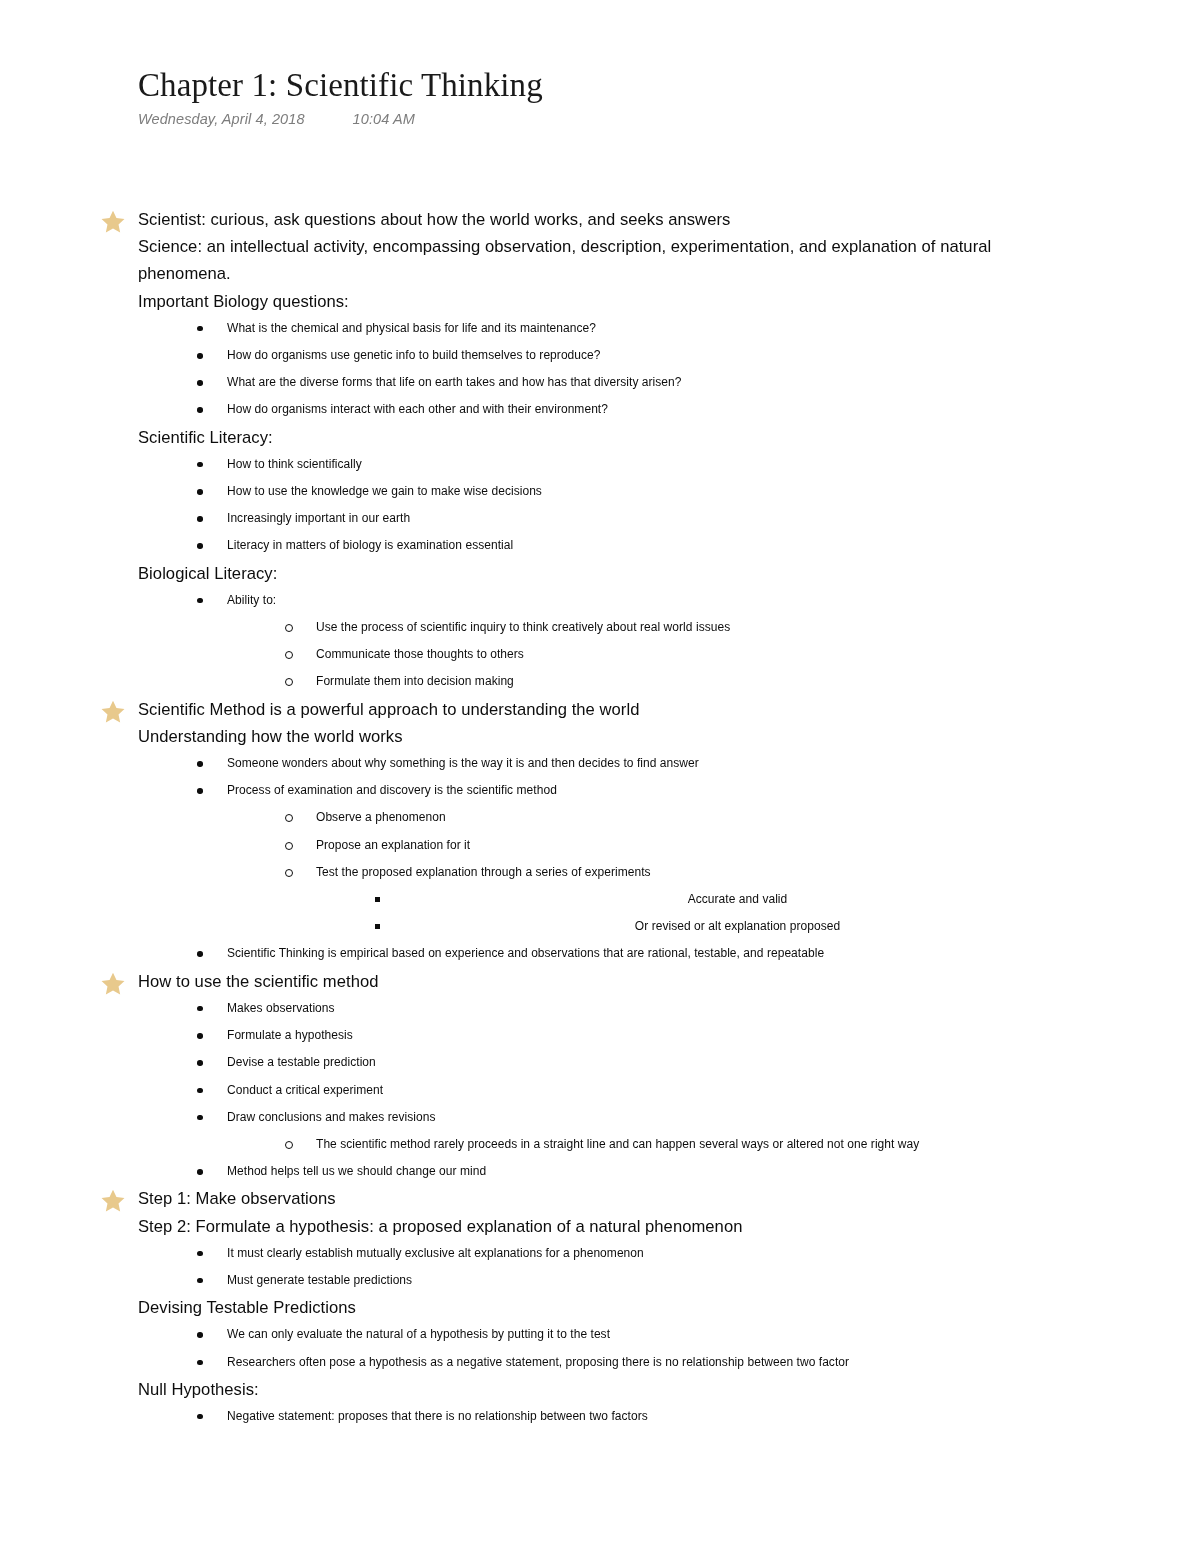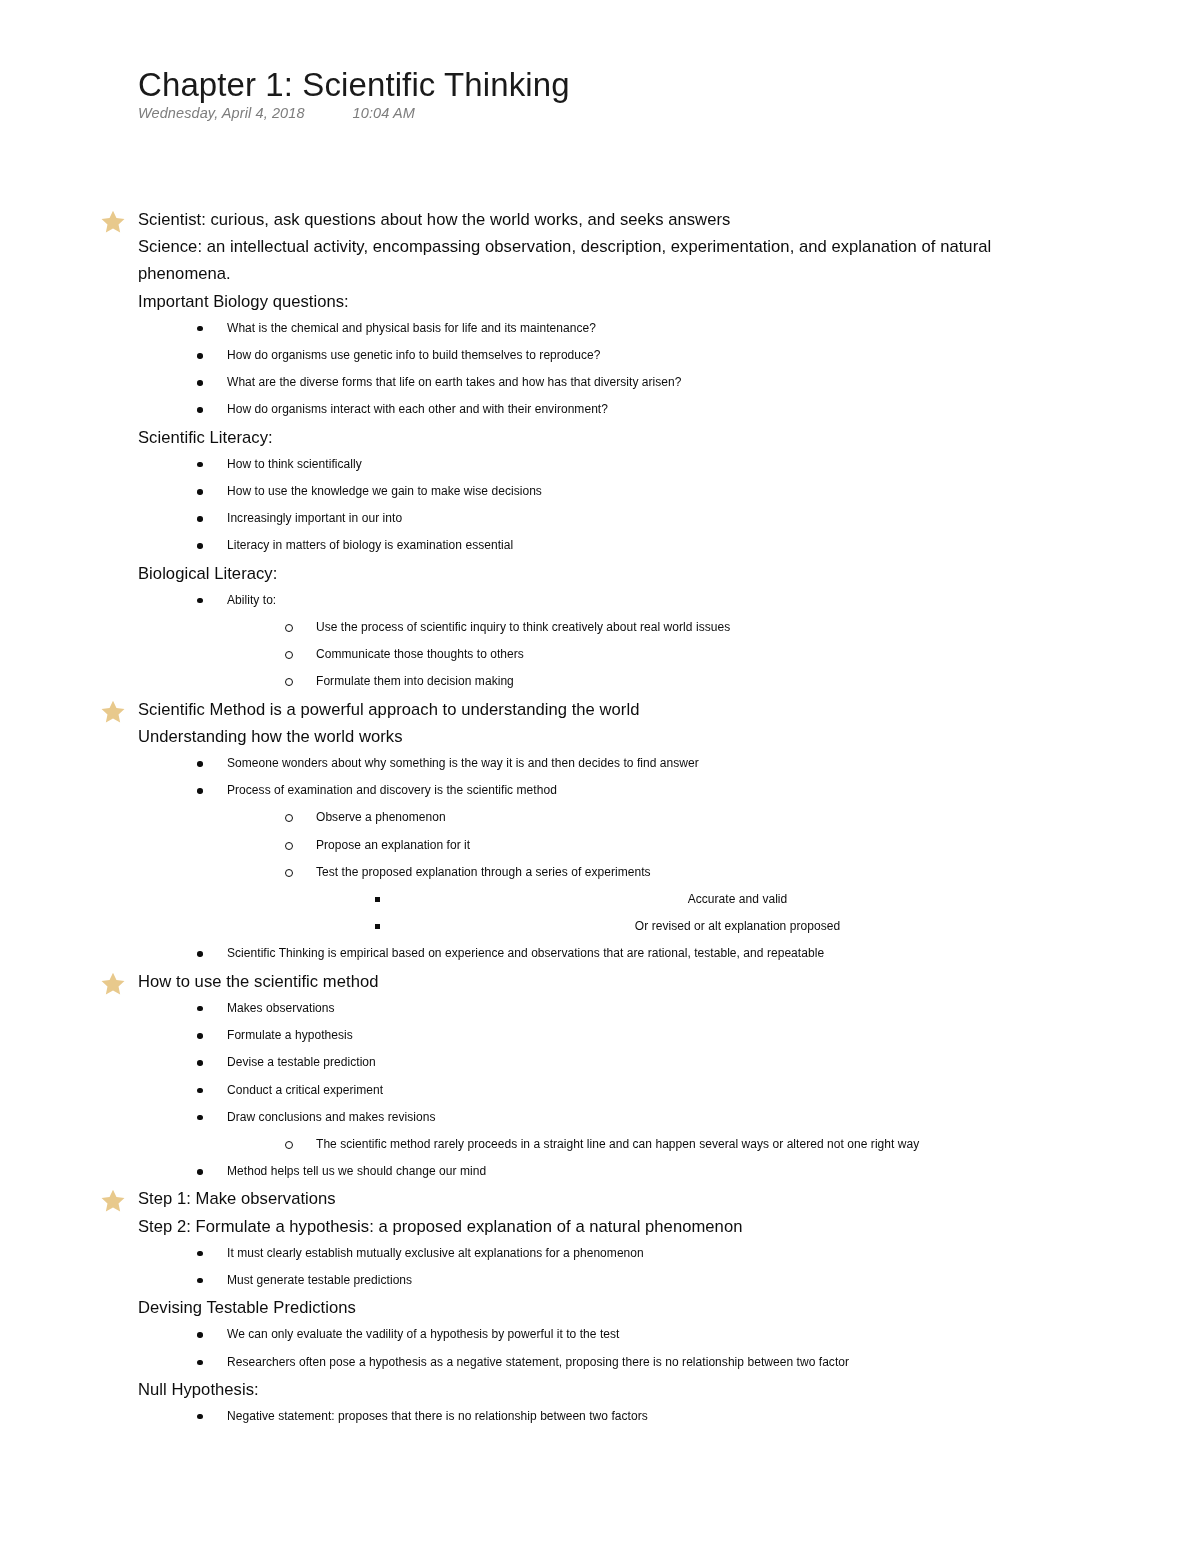--- a/index.html
+++ b/index.html
@@ -32,22 +32,23 @@
     left: 138px;
     top: 66px;
     width: 940px;
   }
   .doc-title {
     font-size: 33px;
     font-weight: 400;
     color: #1a1a1a;
     letter-spacing: 0.1px;
     line-height: 1.18;
-    margin: 0 0 0 0;
+    margin: 0 0 6px 0;
     white-space: nowrap;
+    font-family: Liberation Serif, serif;
   }
   .doc-meta {
     font-size: 14.5px;
     color: #7d7d7d;
     font-weight: 400;
     letter-spacing: 0.1px;
     white-space: nowrap;
     font-style: italic;
   }
   .doc-meta .meta-date { margin-right: 48px; }
@@ -195,21 +196,21 @@
         <li>
           <span class="bullet"></span>
           <span class="li-text">How to think scientifically</span>
         </li>
         <li>
           <span class="bullet"></span>
           <span class="li-text">How to use the knowledge we gain to make wise decisions</span>
         </li>
         <li>
           <span class="bullet"></span>
-          <span class="li-text">Increasingly important in our into</span>
+          <span class="li-text">Increasingly important in our earth</span>
         </li>
         <li>
           <span class="bullet"></span>
           <span class="li-text">Literacy in matters of biology is examination essential</span>
         </li>
       </ul>
 
       <p class="line-0">Biological Literacy:</p>
 
       <ul class="lvl l1">
@@ -340,21 +341,21 @@
           <span class="bullet"></span>
           <span class="li-text">Must generate testable predictions</span>
         </li>
       </ul>
 
       <p class="line-0">Devising Testable Predictions</p>
 
       <ul class="lvl l1">
         <li>
           <span class="bullet"></span>
-          <span class="li-text">We can only evaluate the vadility of a hypothesis by powerful it to the test</span>
+          <span class="li-text">We can only evaluate the natural of a hypothesis by putting it to the test</span>
         </li>
         <li>
           <span class="bullet"></span>
           <span class="li-text">Researchers often pose a hypothesis as a negative statement, proposing there is no relationship between two factor</span>
         </li>
       </ul>
 
       <p class="line-0">Null Hypothesis:</p>
 
       <ul class="lvl l1">

